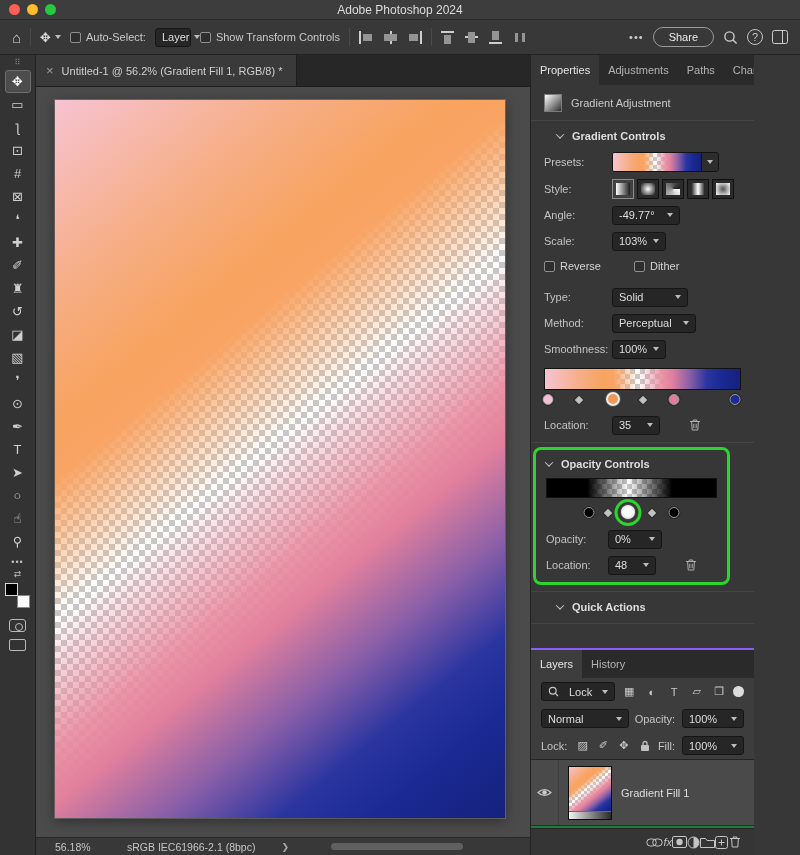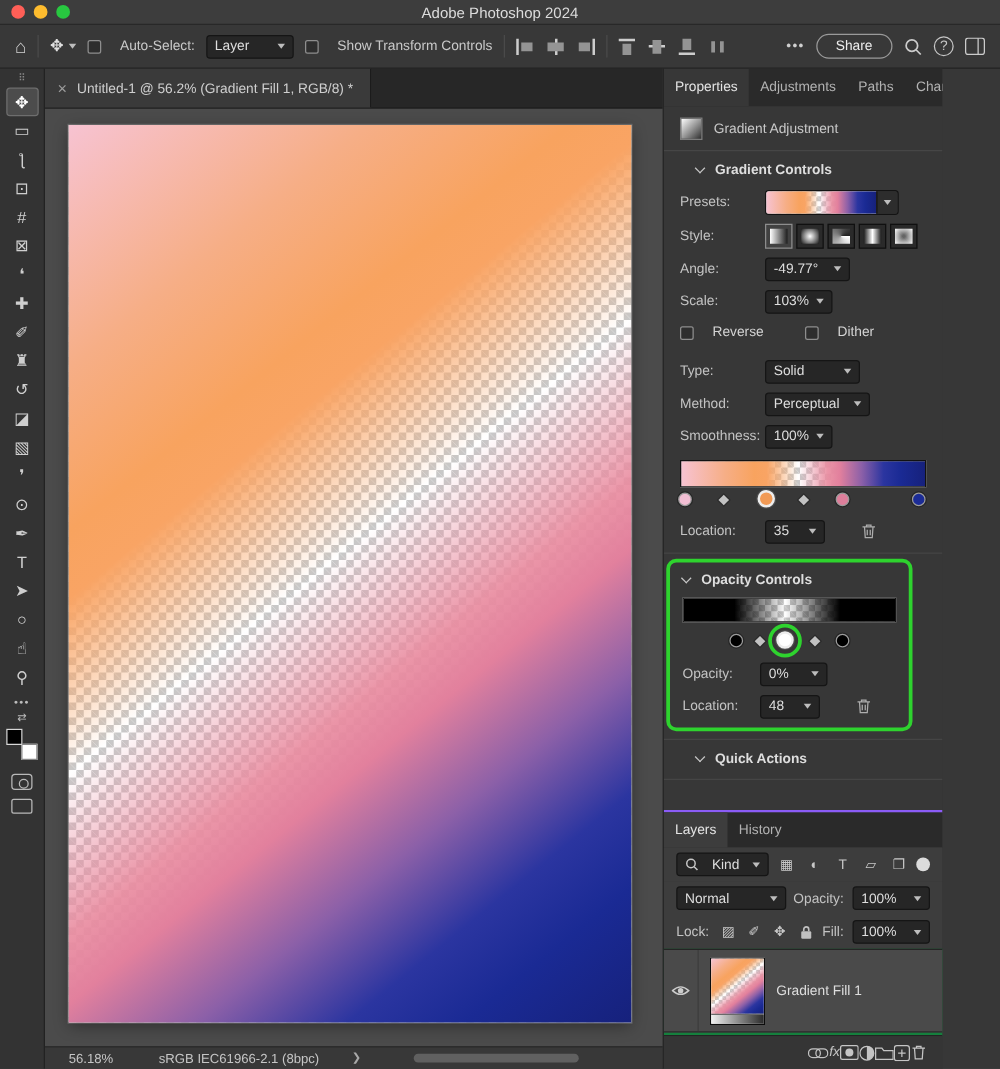--- a/index.html
+++ b/index.html
@@ -12,24 +12,24 @@
   .tl{width:11px;height:11px;border-radius:50%;display:inline-block}
   .tl.red{background:#ff5f57}.tl.yellow{background:#febc2e}.tl.green{background:#28c840}
   .wtitle{position:absolute;left:0;right:0;text-align:center;font-size:12px;color:#dcdcdc}
 
   
   .optionsbar{height:35px;background:#383838;border-bottom:1px solid #222;display:flex;align-items:center;gap:9px;padding:0 12px;color:#c9c9c9}
   .ob-home{font-size:15px;color:#d2d2d2}
   .vdiv{width:1px;height:18px;background:#4a4a4a;flex:none}
   .ob-tool{display:flex;align-items:center;gap:4px;font-size:13px;color:#e0e0e0}
   .caret{width:0;height:0;border-left:3.5px solid transparent;border-right:3.5px solid transparent;border-top:4px solid #bdbdbd;flex:none}
-  .ob-check{display:flex;align-items:flex-end;gap:15px;white-space:nowrap}
+  .ob-check{display:flex;align-items:flex-end;gap:5px;white-space:nowrap}
   .cb{width:11px;height:11px;border:1px solid #8e8e8e;border-radius:2px;background:#2e2e2e;flex:none}
   .dd{display:inline-flex;align-items:center;justify-content:space-between;gap:5px;background:#262626;border:1px solid #151515;border-radius:3px;padding:2.5px 6px;color:#dedede;white-space:nowrap}
-  .dd-layer{width:70px}
+  .dd-layer{width:36px}
   .ai{position:relative;width:15px;height:13px;flex:none}
   .ai::before{content:"";position:absolute;background:#cdcdcd}
   .ai::after{content:"";position:absolute;background:#949494}
   .ai-left::before{left:0;top:0;width:2px;height:13px}.ai-left::after{left:4px;top:3px;width:9px;height:7px}
   .ai-hcenter::before{left:6.5px;top:0;width:2px;height:13px}.ai-hcenter::after{left:1px;top:3px;width:13px;height:7px}
   .ai-right::before{right:0;top:0;width:2px;height:13px}.ai-right::after{right:4px;top:3px;width:9px;height:7px}
   .ai-top::before{top:0;left:0;width:13px;height:2px}.ai-top::after{top:4px;left:3px;width:7px;height:9px}
   .ai-vcenter::before{top:5.5px;left:0;width:13px;height:2px}.ai-vcenter::after{top:1px;left:3px;width:7px;height:11px}
   .ai-bottom::before{bottom:0;left:0;width:13px;height:2px}.ai-bottom::after{bottom:4px;left:3px;width:7px;height:9px}
   .ai-dist::before{display:none}
@@ -470,21 +470,21 @@
         <span class="ptab active">Layers</span>
         <span class="ptab">History</span>
       </div>
 
       <div class="lrow">
         <span class="dd dd-kind">
           <svg width="11" height="11" viewBox="0 0 15 15">
               <circle cx="6.5" cy="6.5" r="4.6" stroke="#c8c8c8" stroke-width="1.6" fill="none"></circle>
               <line x1="10" y1="10" x2="13.6" y2="13.6" stroke="#c8c8c8" stroke-width="1.6"></line>
             </svg>
-          <span>Kind</span>
+          <span>Lock</span>
           <span class="caret"></span>
         </span>
         <span class="kicon">▦</span>
         <span class="kicon">◐</span>
         <span class="kicon">T</span>
         <span class="kicon">▱</span>
         <span class="kicon">❐</span>
         <span class="ftoggle"></span>
       </div>
 

